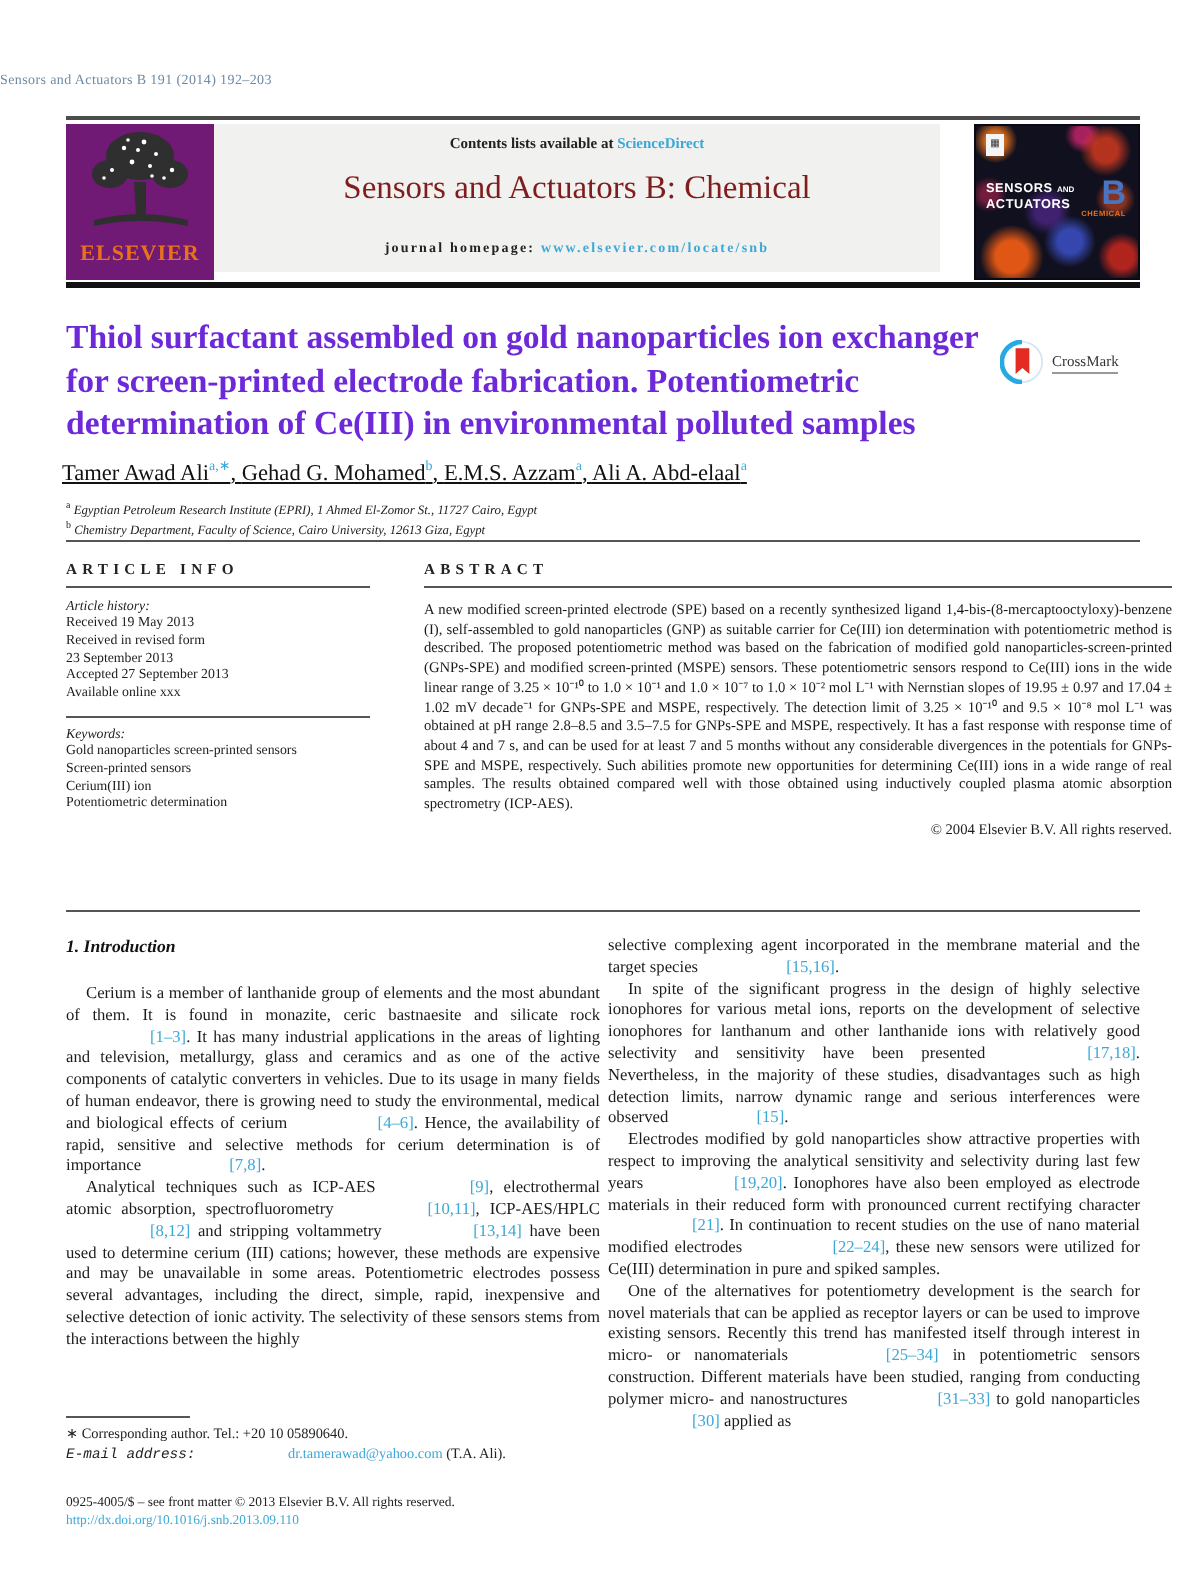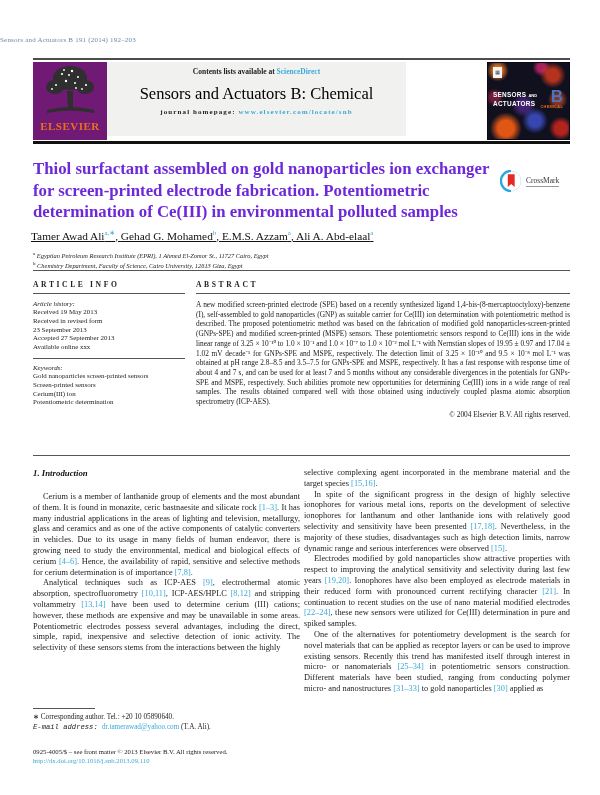--- a/index.html
+++ b/index.html
@@ -11,25 +11,25 @@
                font-size:7px;color:#6d8aa5;letter-spacing:.2px;}
 
   
   .rule-top{position:absolute;top:58px;left:33px;width:537px;height:2px;background:#4d4d4d;}
   .rule-thick{position:absolute;top:141px;left:33px;width:537px;height:3px;background:#111;}
 
   .elsevier-box{position:absolute;left:33px;top:62px;width:74px;height:78px;background:#701a75;text-align:center;}
   .els-word{font-family:"Liberation Serif",serif;font-size:11px;font-weight:bold;color:#e9711c;
             letter-spacing:.5px;margin-top:-2px;}
 
-  .center-box{position:absolute;left:107px;top:62px;width:299px;height:74px;background:#f1f1ef;
+  .center-box{position:absolute;left:107px;top:62px;width:363px;height:74px;background:#f1f1ef;
               text-align:center;padding-top:5px;box-sizing:border-box;}
   .contents-line{font-size:7.5px;font-weight:bold;color:#222;}
-  .journal-title{font-size:16.5px;color:#000000;margin-top:8px;}
-  .homepage-line{font-size:7px;font-weight:bold;letter-spacing:1.1px;color:#222;margin-top:4px;}
+  .journal-title{font-size:16.5px;color:#7f1d1d;margin-top:8px;}
+  .homepage-line{font-size:7px;font-weight:bold;letter-spacing:1.1px;color:#222;margin-top:16px;}
   .link{color:#3ba8d8;text-decoration:none;cursor:pointer;}
 
   .cover-box{position:absolute;left:487px;top:62px;width:83px;height:78px;overflow:hidden;
     background:
       radial-gradient(circle at 12% 10%, rgba(240,120,30,.85) 0 5px, transparent 11px),
       radial-gradient(circle at 80% 16%, rgba(220,60,30,.8) 0 6px, transparent 13px),
       radial-gradient(circle at 66% 6%,  rgba(230,40,120,.7) 0 4px, transparent 9px),
       radial-gradient(circle at 22% 86%, rgba(235,90,20,.95) 0 8px, transparent 16px),
       radial-gradient(circle at 58% 76%, rgba(60,80,200,.85) 0 6px, transparent 13px),
       radial-gradient(circle at 90% 86%, rgba(205,40,30,.85) 0 6px, transparent 12px),
@@ -57,37 +57,37 @@
   .authors{position:absolute;left:31px;top:229px;width:520px;font-size:11.3px;color:#111;text-decoration:underline;}
   .authors sup{color:#3ba8d8;font-size:7px;}
   .affils{position:absolute;left:33px;top:250px;width:520px;font-size:6.4px;line-height:8.2px;color:#222;}
   .affils .aff-line{font-style:italic;}
   .affils sup{font-size:5px;font-style:normal;}
 
   .rule-mid{position:absolute;top:270px;left:33px;width:537px;height:1px;background:#555;}
 
   
   .info-col{position:absolute;left:33px;top:280px;width:152px;}
-  .abs-col{position:absolute;left:196px;top:280px;width:374px;}
+  .abs-col{position:absolute;left:212px;top:280px;width:374px;}
   .sec-head{font-size:7.6px;font-weight:bold;letter-spacing:2.6px;color:#222;}
   .head-rule{height:1px;background:#555;margin-top:4px;margin-bottom:6px;}
   .info-label{font-size:6.9px;font-style:italic;color:#222;margin-bottom:1px;}
   .info-line{font-size:6.9px;line-height:8.8px;color:#1c1c1c;}
   .mid-rule{height:1px;background:#555;margin:6px 0 5px 0;width:100%;}
   .abs-text{margin:0;font-size:7.35px;line-height:9.7px;text-align:justify;color:#1a1a1a;}
   .abs-copy{font-size:7.35px;text-align:right;margin-top:3px;}
   .rule-sec{position:absolute;top:455px;left:33px;width:537px;height:1px;background:#555;}
 
   
   .colL{position:absolute;left:33px;top:468px;width:267px;}
   .colR{position:absolute;left:304px;top:468px;width:266px;}
   .sec1{font-size:8.8px;font-weight:bold;margin:0 0 14px 0;color:#111;font-style:italic;}
   .para{margin:0;font-size:8.35px;line-height:10.8px;text-align:justify;color:#1b1b1b;}
   .para.indent{text-indent:10px;}
-  .cite{color:#3ba8d8;cursor:pointer;}
+  .cite{color:#3ba8d8;cursor:pointer;margin-left:42px;}
 
   
   .footnote{position:absolute;left:33px;top:708px;width:267px;}
   .fn-rule{width:62px;height:1px;background:#555;margin-bottom:4px;}
   .fn-line{margin:0;font-size:7.2px;line-height:9.6px;color:#222;text-align:left;text-indent:0;}
   .fn-line .ital{font-style:italic;font-family:Liberation Mono, monospace;}
   .footer{position:absolute;left:33px;top:747px;width:400px;font-size:6.7px;line-height:9px;color:#222;}
 </style>
 </head>
 <body>

